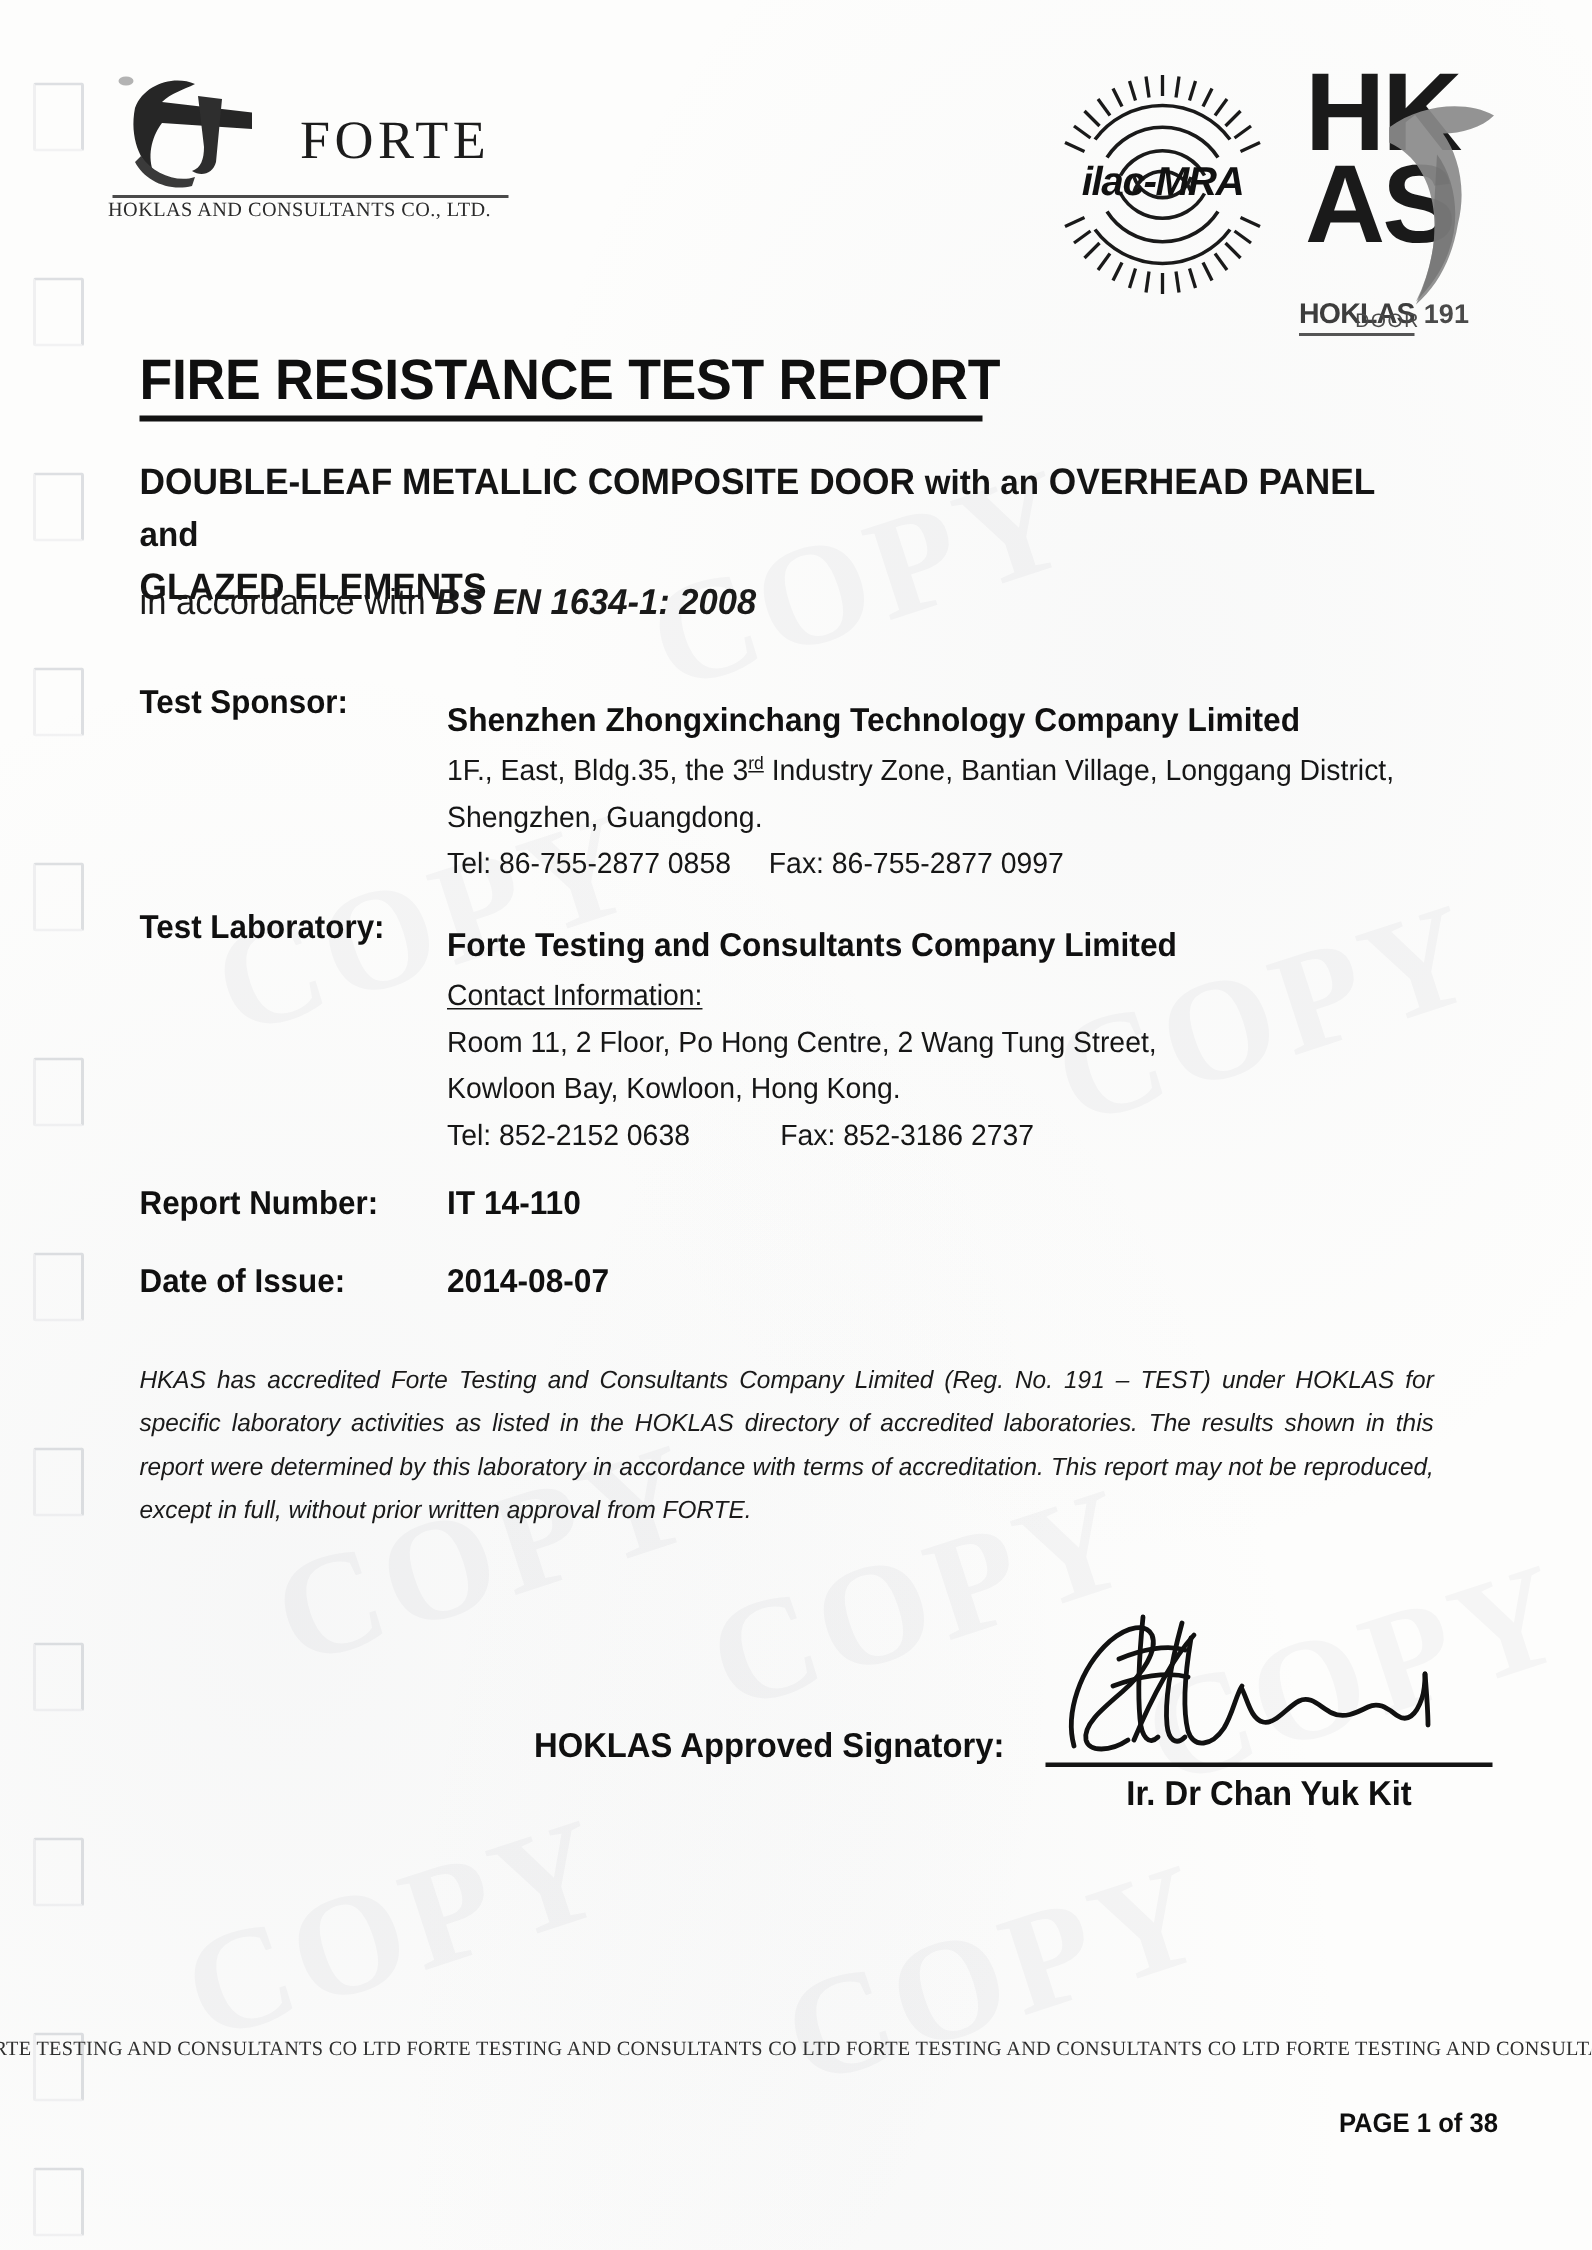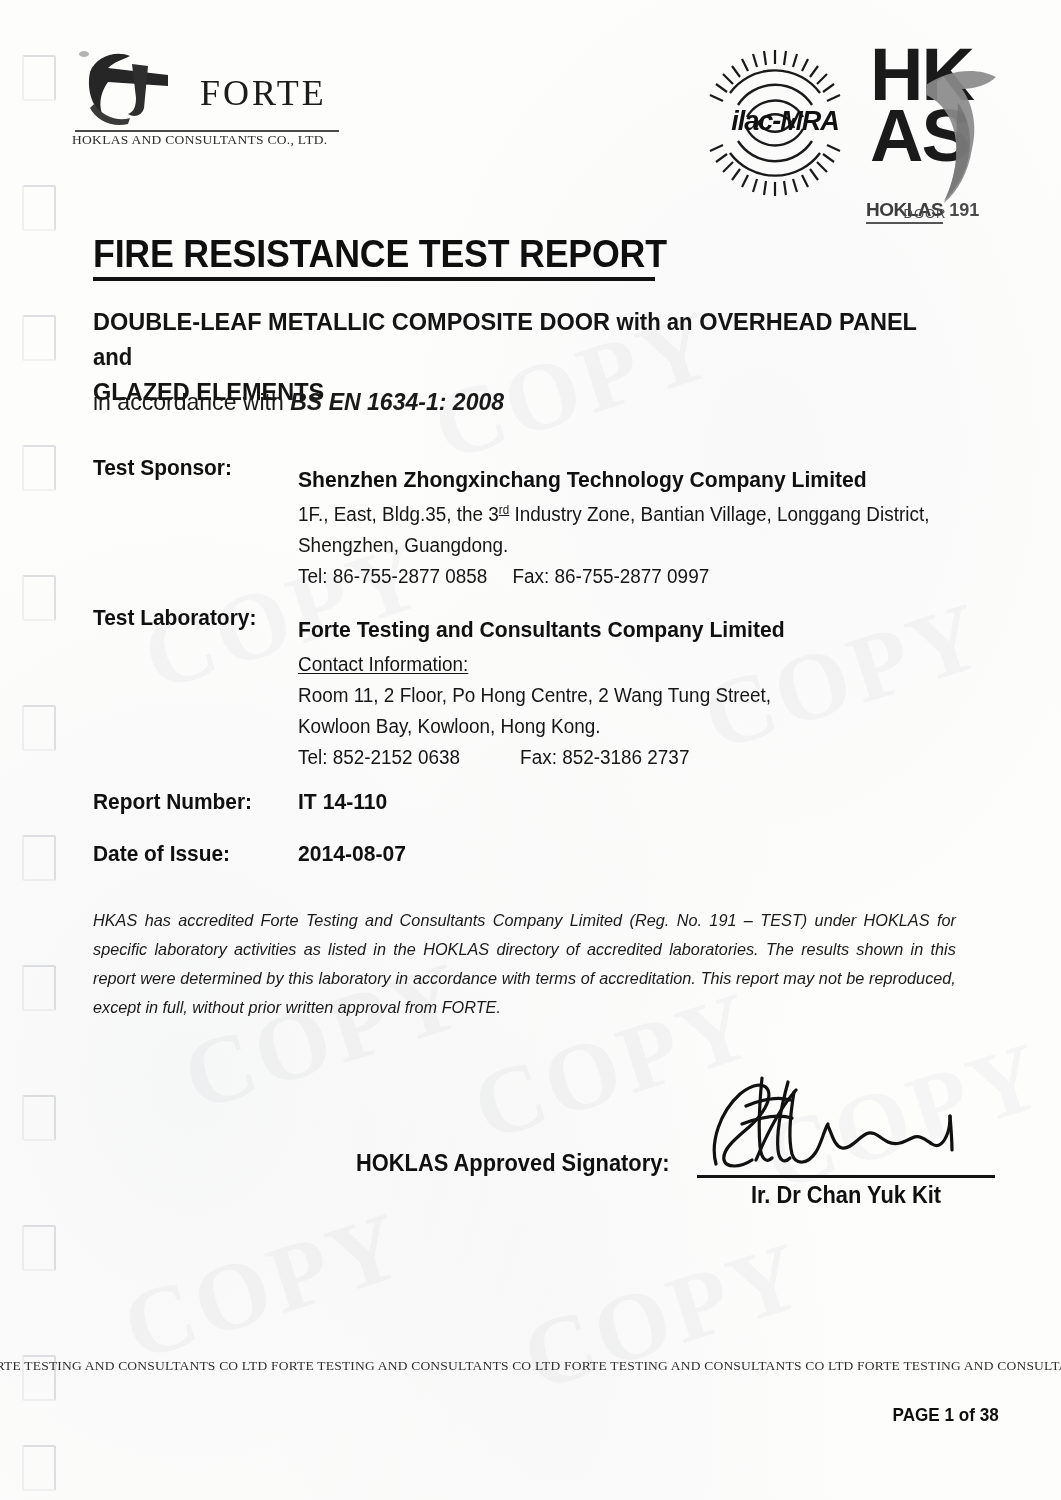--- a/index.html
+++ b/index.html
@@ -123,21 +123,21 @@
 
   .ilac-logo {
     position: absolute;
     left: 700px;
     top: 48px;
     width: 150px;
     height: 150px;
   }
   .ilac-text {
     position: absolute;
-    left: 10px;
+    left: 0;
     top: 58px;
     width: 150px;
     text-align: center;
     font-family: "Liberation Sans", sans-serif;
     font-weight: bold;
     font-style: italic;
     font-size: 27px;
     letter-spacing: -1px;
     color: #111;
   }

